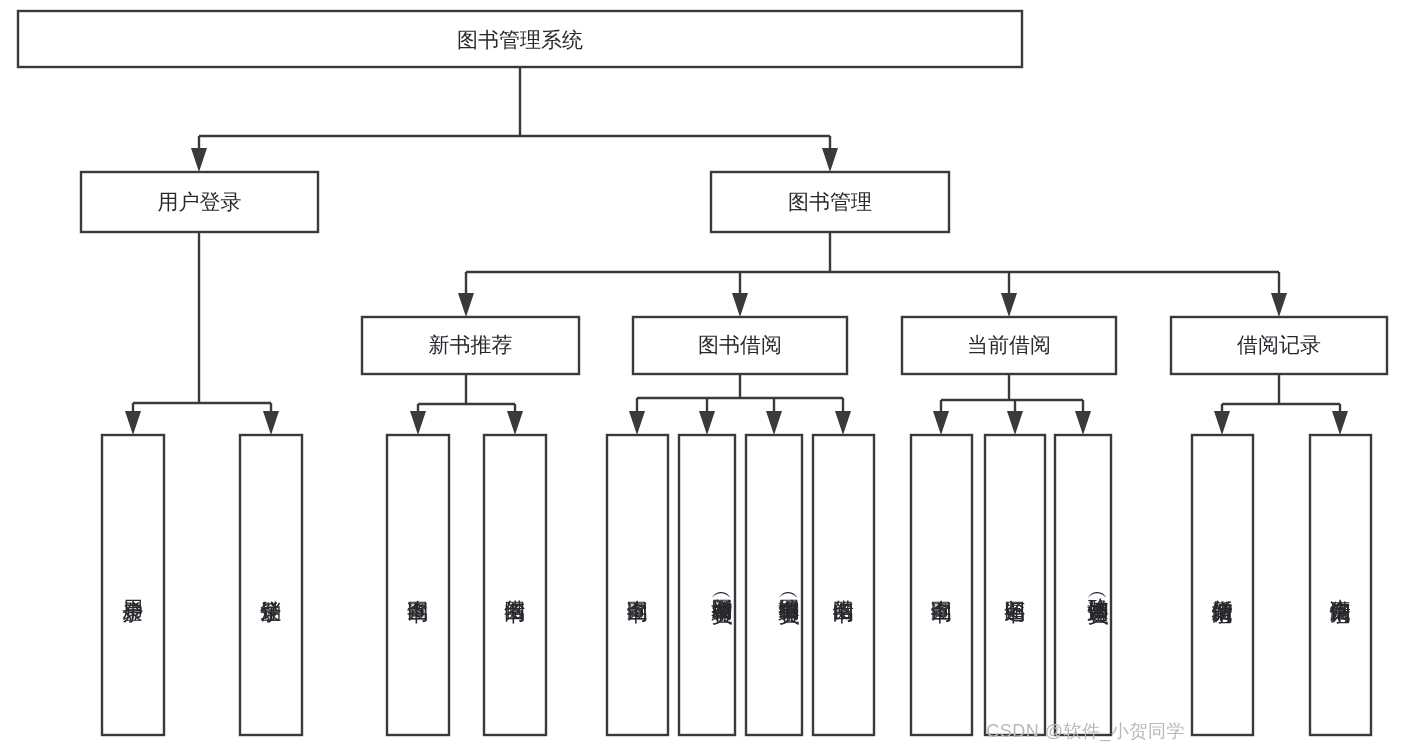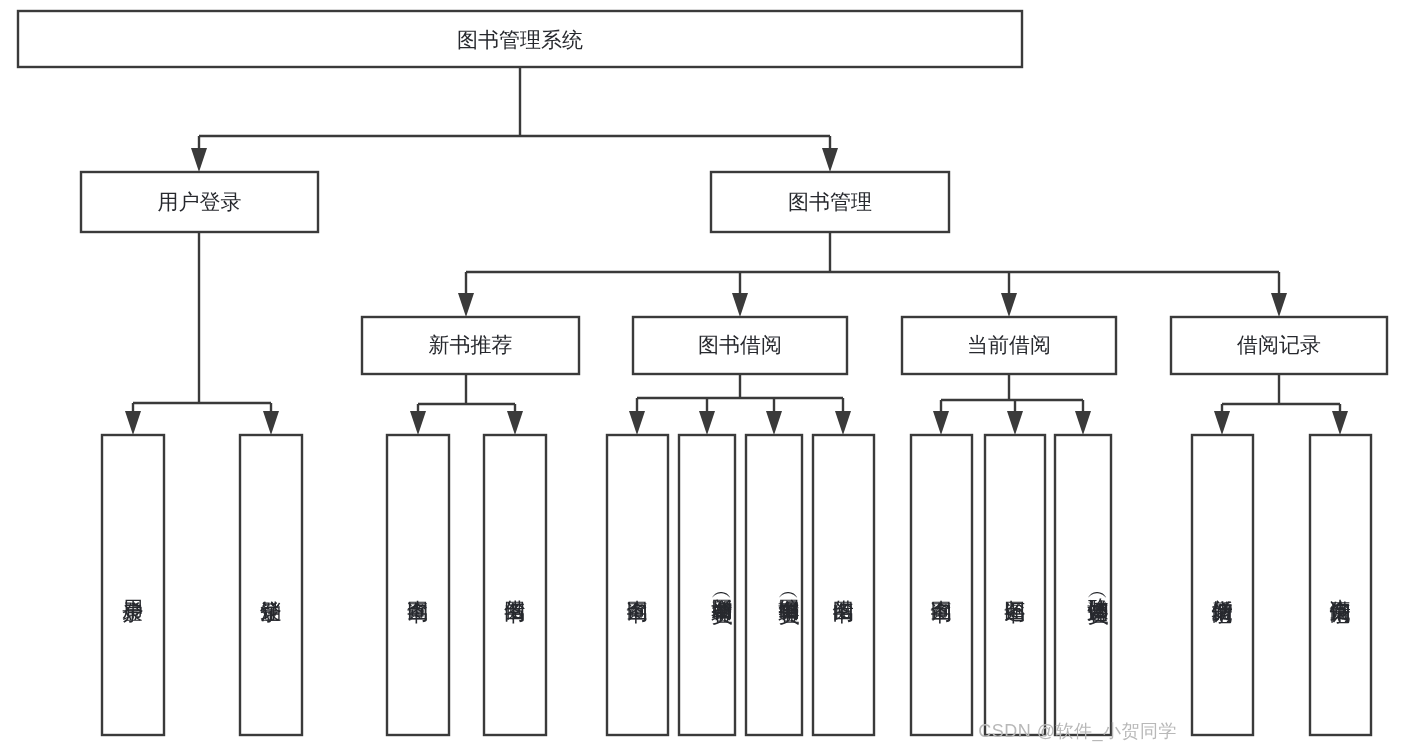--- a/index.html
+++ b/index.html
@@ -60,21 +60,21 @@
     text-orientation: upright;
     letter-spacing: 1px;
     white-space: nowrap;
     display: flex;
     align-items: center;
     justify-content: center;
     pointer-events: none;
   }
   .watermark {
     position: absolute;
-    right: 16px;
+    right: 8px;
     bottom: 4px;
     font-family: "Liberation Sans", "DejaVu Sans", sans-serif;
     font-size: 18px;
     color: #b8b8b8;
     letter-spacing: 0.5px;
     white-space: nowrap;
   }
 </style>
 </head>
 <body>

